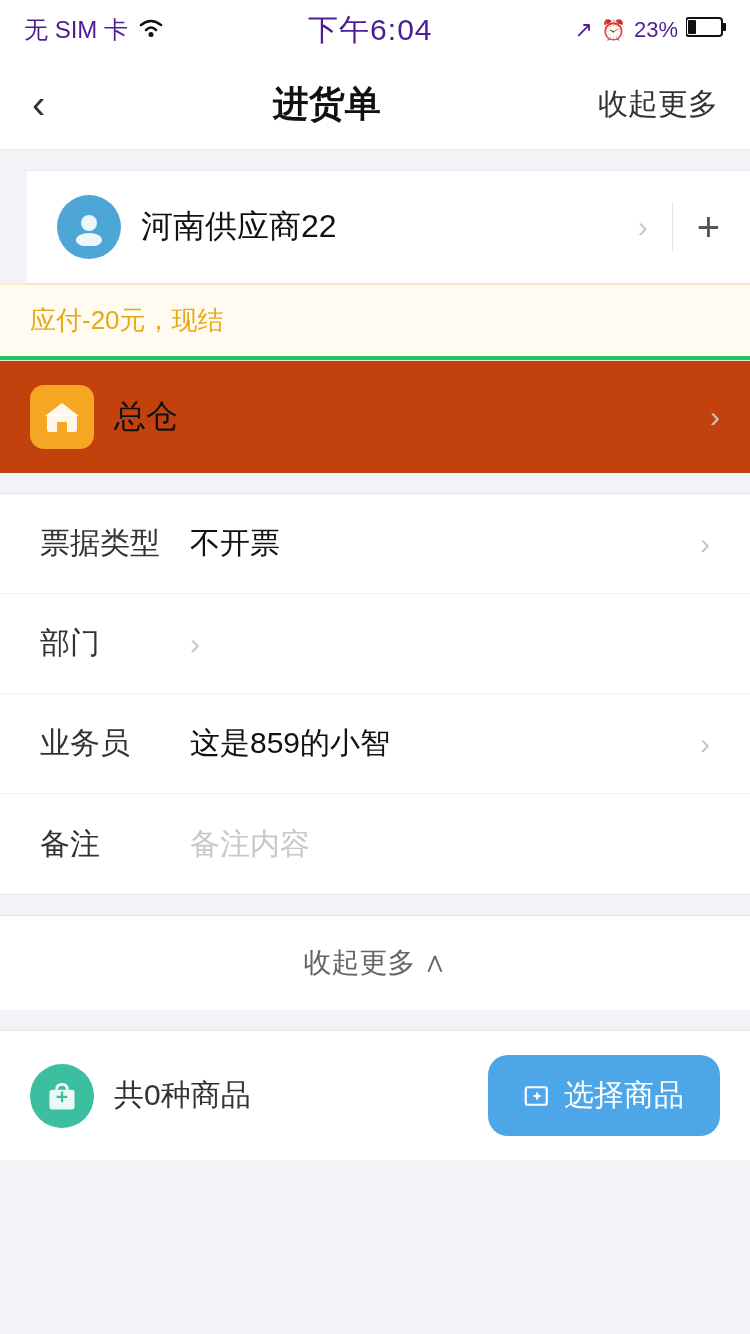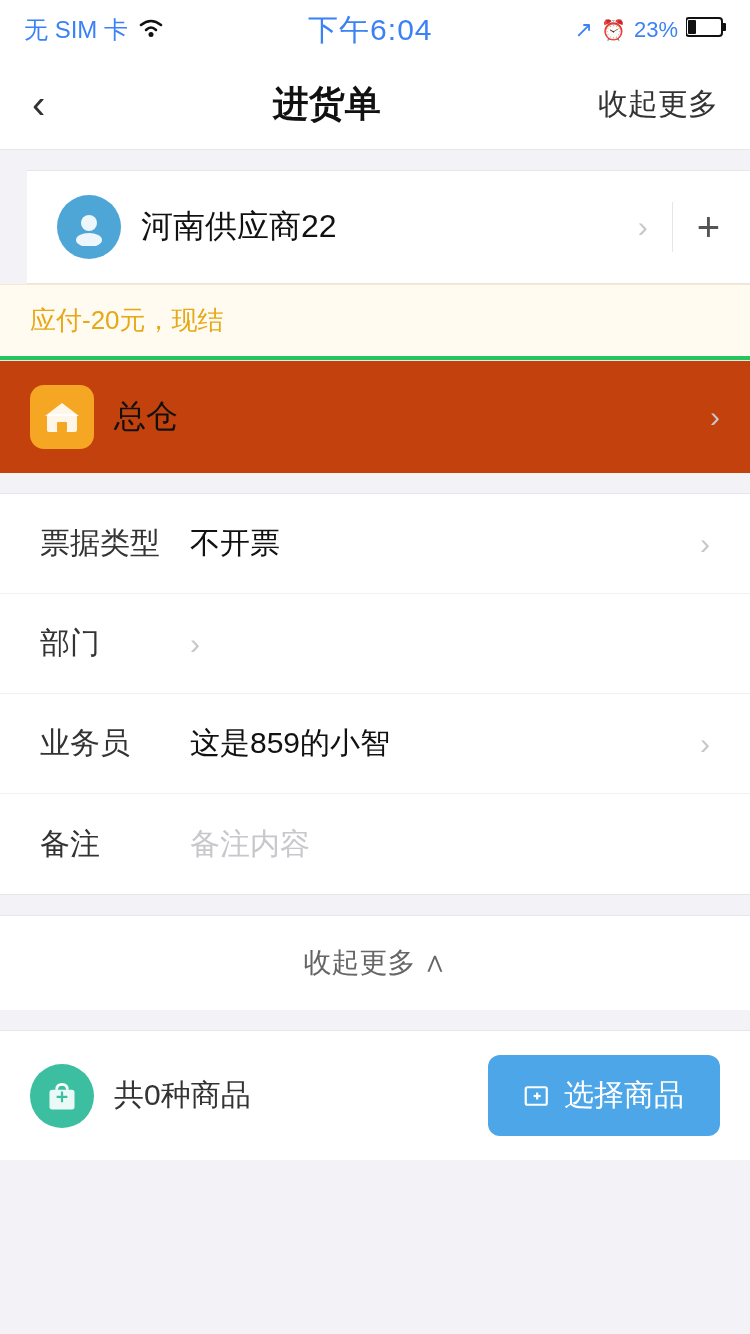--- a/index.html
+++ b/index.html
@@ -16,21 +16,21 @@
     
     .status-bar {
       width: 750px;
       height: 60px;
       background: #fff;
       display: flex;
       align-items: center;
       justify-content: space-between;
       padding: 0 24px;
       font-size: 24px;
-      color: #3b82f6;
+      color: #4c1d95;
     }
     .status-bar-left { display: flex; align-items: center; gap: 8px; }
     .status-bar-center { font-size: 30px; font-weight: 500; letter-spacing: 1px; }
     .status-bar-right { display: flex; align-items: center; gap: 8px; font-size: 24px; }
 
     
     .nav-bar {
       width: 750px;
       height: 90px;
       background: #fff;
@@ -225,21 +225,21 @@
     .product-count {
       flex: 1;
       font-size: 30px;
       color: #333;
     }
     .select-btn {
       background: #4da6e8;
       color: #fff;
       font-size: 30px;
       border: none;
-      border-radius: 12px;
+      border-radius: 20px;
       padding: 20px 36px;
       display: flex;
       align-items: center;
       gap: 12px;
       cursor: pointer;
       white-space: nowrap;
     }
 
     
     .content-bg {

